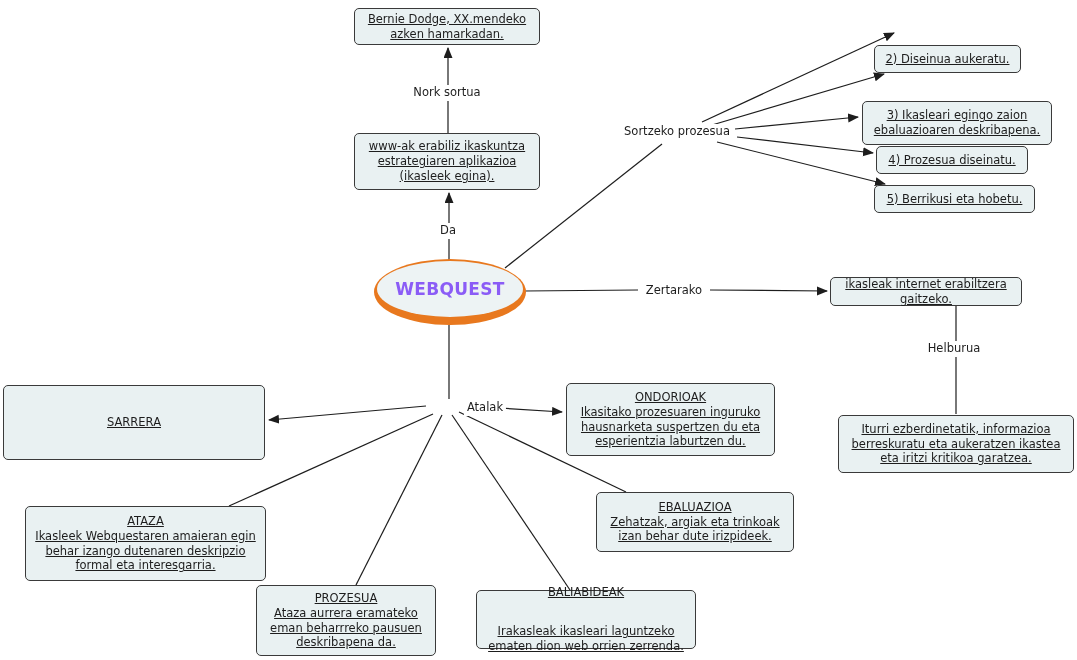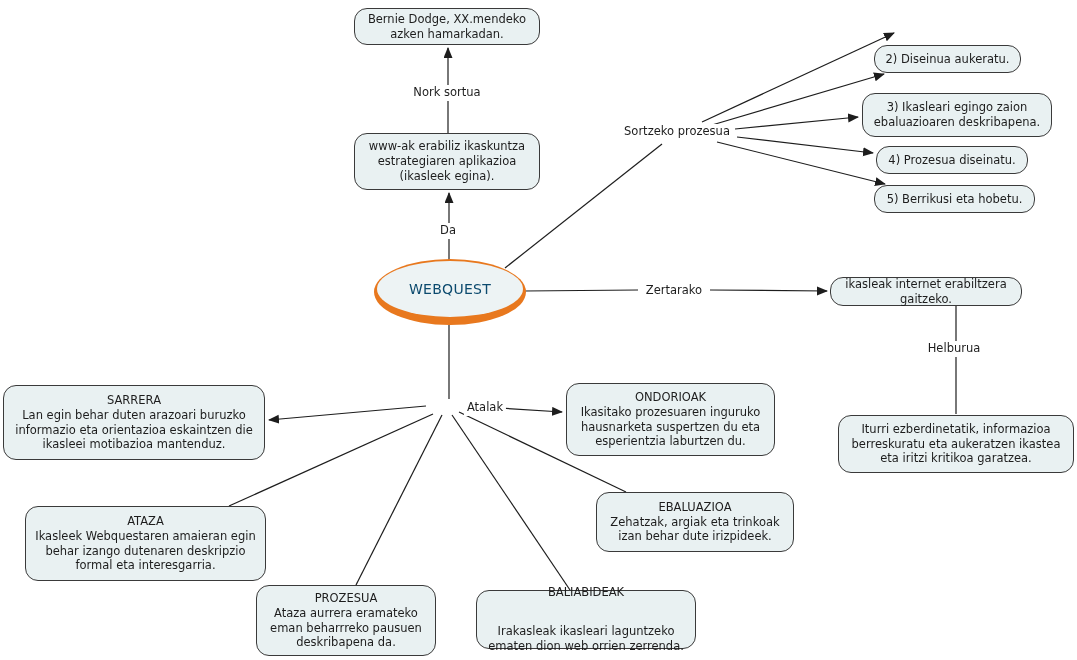--- a/index.html
+++ b/index.html
@@ -3,35 +3,35 @@
 <meta charset="utf-8">
 <style>
   html,body{margin:0;padding:0;background:#ffffff;}
   #canvas{
     position:relative;width:1077px;height:660px;background:#ffffff;overflow:hidden;
     font-family:"DejaVu Sans","Liberation Sans",sans-serif;color:#1d1d1d;
   }
   #wires{position:absolute;left:0;top:0;width:1077px;height:660px;}
   .node{
     position:absolute;box-sizing:border-box;
-    background:#e9f1f2;border:1px solid #3a3a3a;border-radius:13px;
+    background:#e9f1f2;border:1px solid #3a3a3a;border-radius:5px;
     display:flex;flex-direction:column;align-items:center;justify-content:center;
-    text-align:center;font-size:11.5px;line-height:1.3;padding:3px 6px;
+    text-align:center;font-size:11.5px;line-height:1.3;padding:3px 6px;text-decoration:underline;
   }
   .node .body{display:block;}
   .edge-label{
     position:absolute;background:#ffffff;font-size:11.5px;line-height:1.2;
     text-align:right;padding:1px 3px;white-space:nowrap;transform:translate(-50%,0);
   }
   
   #n-bernie{left:354px;top:8px;width:186px;height:37px;}
   #n-www{left:354px;top:133px;width:186px;height:57px;}
   #n-step1{left:872px;top:4px;width:124px;height:28px;}
   #n-step2{left:874px;top:45px;width:147px;height:28px;}
-  #n-step3{left:862px;top:93px;width:190px;height:44px;}
+  #n-step3{left:862px;top:101px;width:190px;height:44px;}
   #n-step4{left:876px;top:146px;width:152px;height:28px;}
   #n-step5{left:874px;top:185px;width:161px;height:28px;}
   #n-internet{left:830px;top:277px;width:192px;height:29px;}
   #n-iturri{left:838px;top:415px;width:236px;height:58px;}
   #n-sarrera{left:3px;top:385px;width:262px;height:75px;}
   #n-ataza{left:25px;top:506px;width:241px;height:75px;}
   #n-prozesua{left:256px;top:585px;width:180px;height:71px;}
   #n-baliabideak{left:476px;top:590px;width:220px;height:59px;gap:24px;}
   #n-ebaluazioa{left:596px;top:492px;width:198px;height:60px;}
   #n-ondorioak{left:566px;top:383px;width:209px;height:73px;}
@@ -46,21 +46,21 @@
   #ellipse-outer{
     position:absolute;left:374px;top:259px;width:152px;height:66px;
     background:#e8781e;border-radius:50%;
   }
   #ellipse-inner{
     position:absolute;left:3px;top:2px;right:3px;bottom:8px;
     background:#edf3f4;border-radius:50%;
     display:flex;align-items:center;justify-content:center;
   }
   #ellipse-inner .title{
-    font-size:14px;font-weight:400;color:#0c4a6e;letter-spacing:.3px;
+    font-size:17px;font-weight:700;color:#8b5cf6;letter-spacing:.3px;
   }
 </style>
 </head>
 <body>
 
 <div id="canvas">
 
   <svg id="wires" viewBox="0 0 1077 660" xmlns="http://www.w3.org/2000/svg">
     <defs>
       <marker id="arrow" markerUnits="userSpaceOnUse" markerWidth="12" markerHeight="10" refX="10" refY="4.5" orient="auto">
@@ -117,21 +117,20 @@
   <div class="node" id="n-internet">
     <span class="body">ikasleak internet erabiltzera gaitzeko.</span>
   </div>
 
   <div class="node" id="n-iturri">
     <span class="body">Iturri ezberdinetatik, informazioa berreskuratu eta aukeratzen ikastea eta iritzi kritikoa garatzea.</span>
   </div>
 
   <div class="node" id="n-sarrera">
     <span class="title">SARRERA</span>
-    <span class="body">Lan egin behar duten arazoari buruzko informazio eta orientazioa eskaintzen die ikasleei motibazioa mantenduz.</span>
   </div>
 
   <div class="node" id="n-ataza">
     <span class="title">ATAZA</span>
     <span class="body">Ikasleek Webquestaren amaieran egin behar izango dutenaren deskripzio formal eta interesgarria.</span>
   </div>
 
   <div class="node" id="n-prozesua">
     <span class="title">PROZESUA</span>
     <span class="body">Ataza aurrera eramateko eman beharrreko pausuen deskribapena da.</span>

